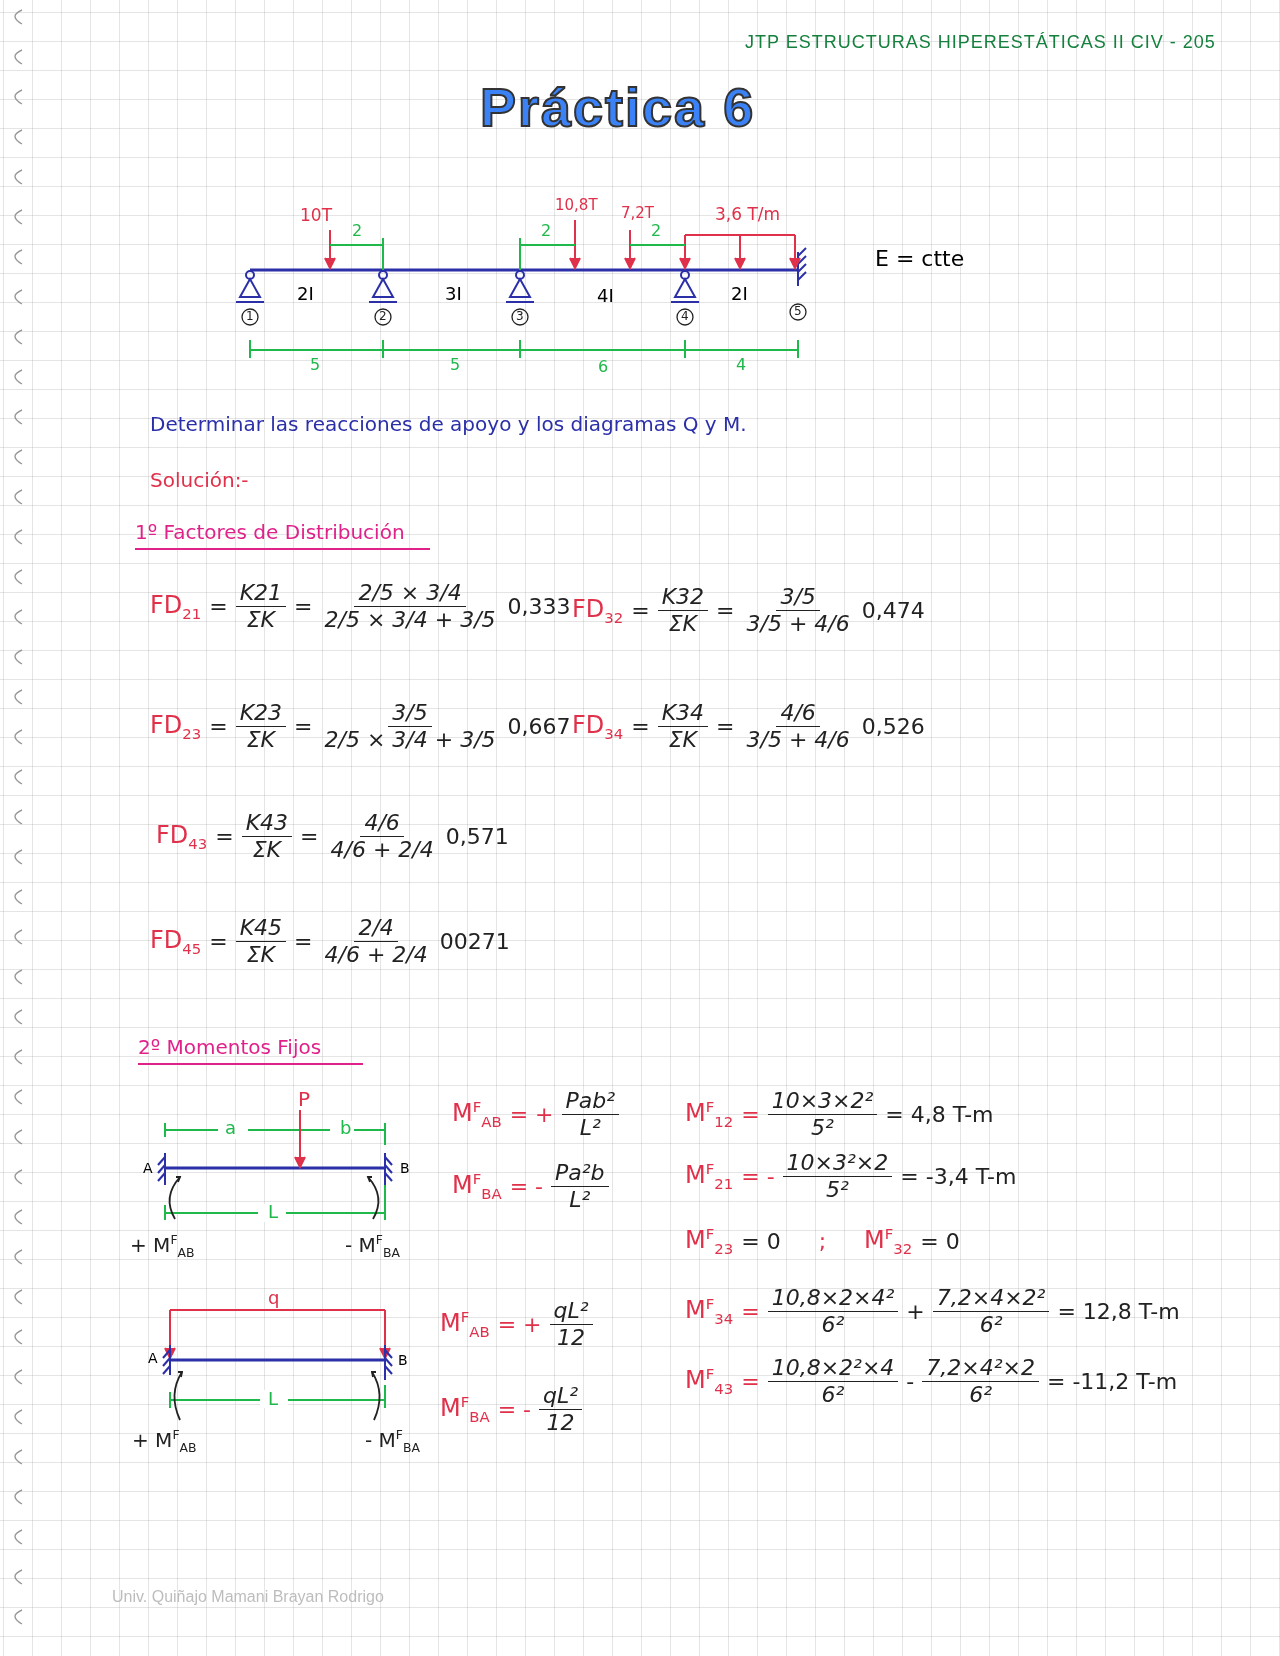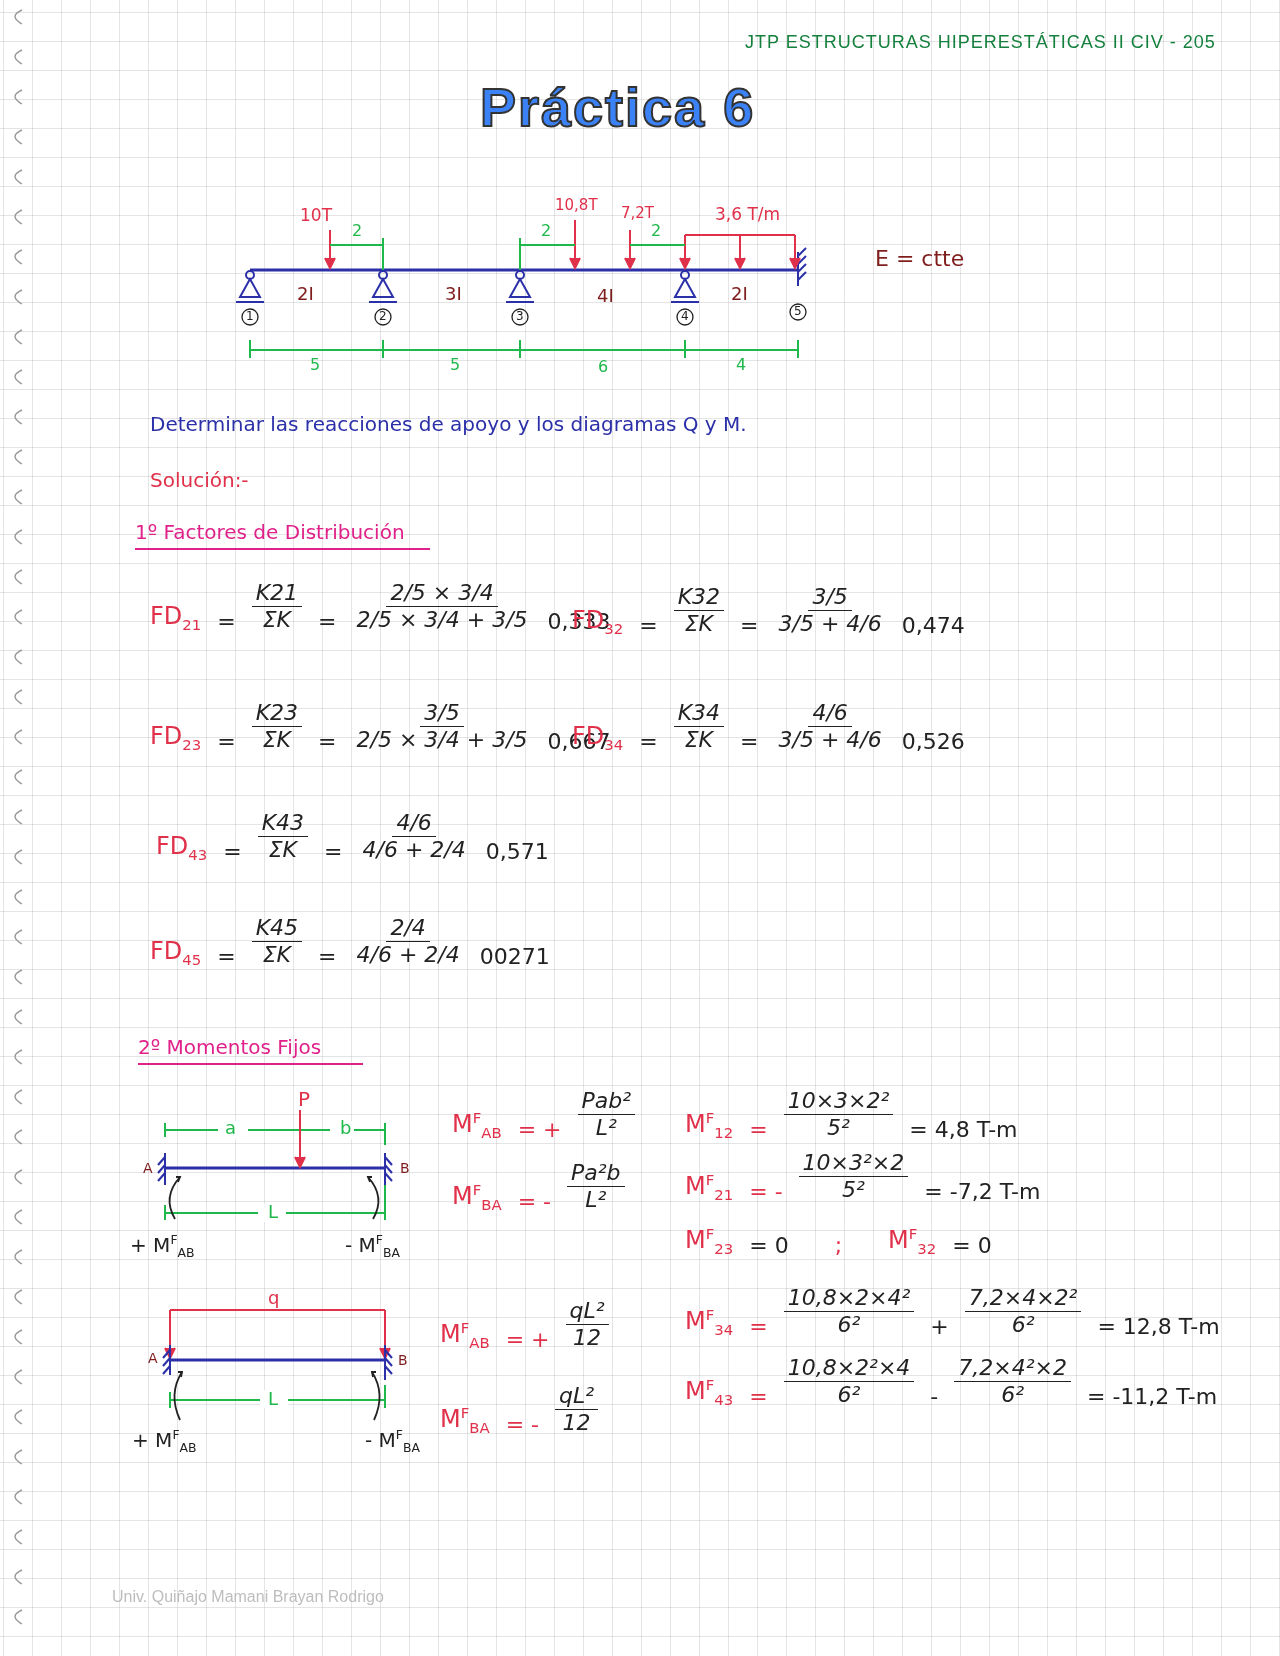--- a/index.html
+++ b/index.html
@@ -13,27 +13,27 @@
     background-size:29px 29px;background-position:90px 70px;}
   .spiral{position:absolute;left:0;top:0;width:30px;height:1656px;}
   .abs{position:absolute;}
   .hdr{font-family:"Liberation Sans",sans-serif;font-size:18px;color:#15803d;letter-spacing:1px;}
   .title{font-family:"Liberation Sans",sans-serif;font-weight:bold;font-size:54px;color:#3b82f6;
          -webkit-text-stroke:2px #333;letter-spacing:2px;}
   .hand{font-family:"DejaVu Sans",sans-serif;}
   .blue{color:#2b2fa8;}
   .red{color:#e0304a;}
   .pink{color:#e0218a;}
-  .cyan{color:#7f1d1d;}
+  .cyan{color:#000000;}
   .green{color:#1fb84a;}
   .blk{color:#222;}
   .frac{display:inline-flex;flex-direction:column;align-items:center;vertical-align:middle;font-style:italic;}
   .frac .num{padding:0 4px;border-bottom:1.5px solid #222;line-height:1.2;}
   .frac .den{padding:0 4px;line-height:1.2;}
-  .eq{font-size:22px;color:#222;white-space:nowrap;display:flex;align-items:flex-end;gap:16px;}
+  .eq{font-size:22px;color:#222;white-space:nowrap;display:flex;align-items:center;gap:8px;}
   .lbl{font-size:24px;}
   sub,sup{font-size:0.62em;}
   .sig{font-family:"Liberation Sans",sans-serif;font-size:16px;color:#bdbdbd;}
 </style>
 </head>
 <body>
 
 <div class="paper"></div>
 
 <svg class="spiral" viewBox="0 0 30 1656">
@@ -410,21 +410,21 @@
     </span>
   <span>= 4,8 T-m</span>
 </div>
 <div class="abs eq" style="left:685px;top:1150px;">
   <span class="red lbl">M<sup>F</sup><sub>21</sub></span>
   <span class="red">= -</span>
   <span class="frac">
       <span class="num">10×3²×2</span>
       <span class="den">5²</span>
     </span>
-  <span>= -7,2 T-m</span>
+  <span>= -3,4 T-m</span>
 </div>
 <div class="abs eq" style="left:685px;top:1225px;">
   <span class="red lbl">M<sup>F</sup><sub>23</sub></span>
   <span>= 0</span>
   <span class="red" style="margin:0 30px;">;</span>
   <span class="red lbl">M<sup>F</sup><sub>32</sub></span>
   <span>= 0</span>
 </div>
 <div class="abs eq" style="left:685px;top:1285px;">
   <span class="red lbl">M<sup>F</sup><sub>34</sub></span>

